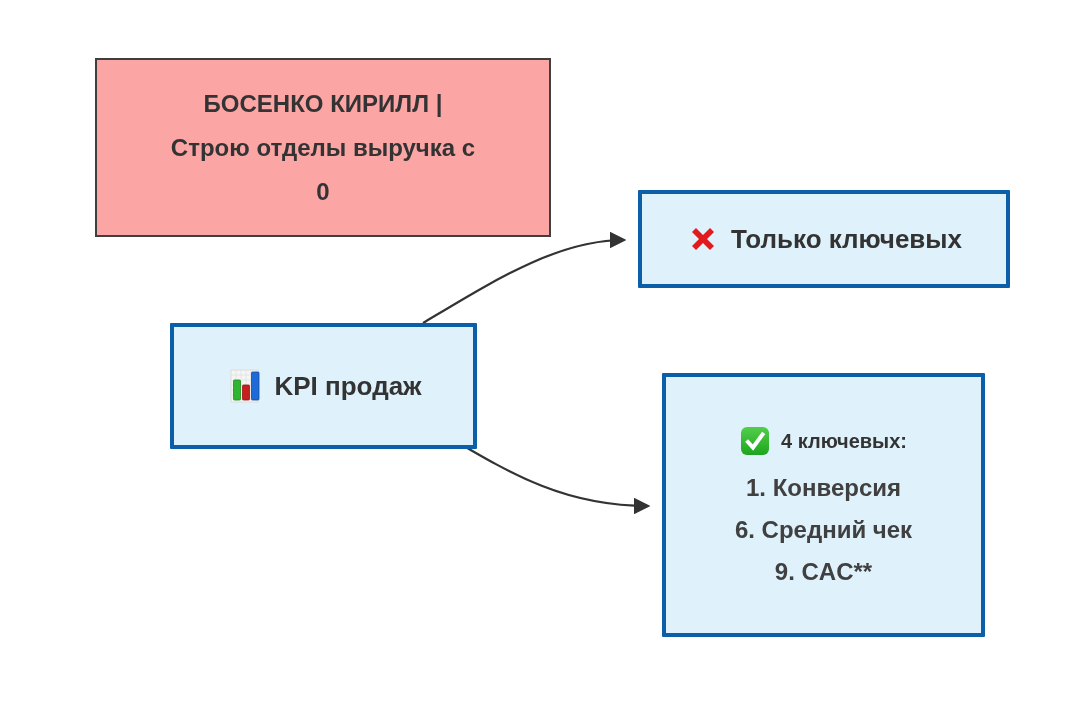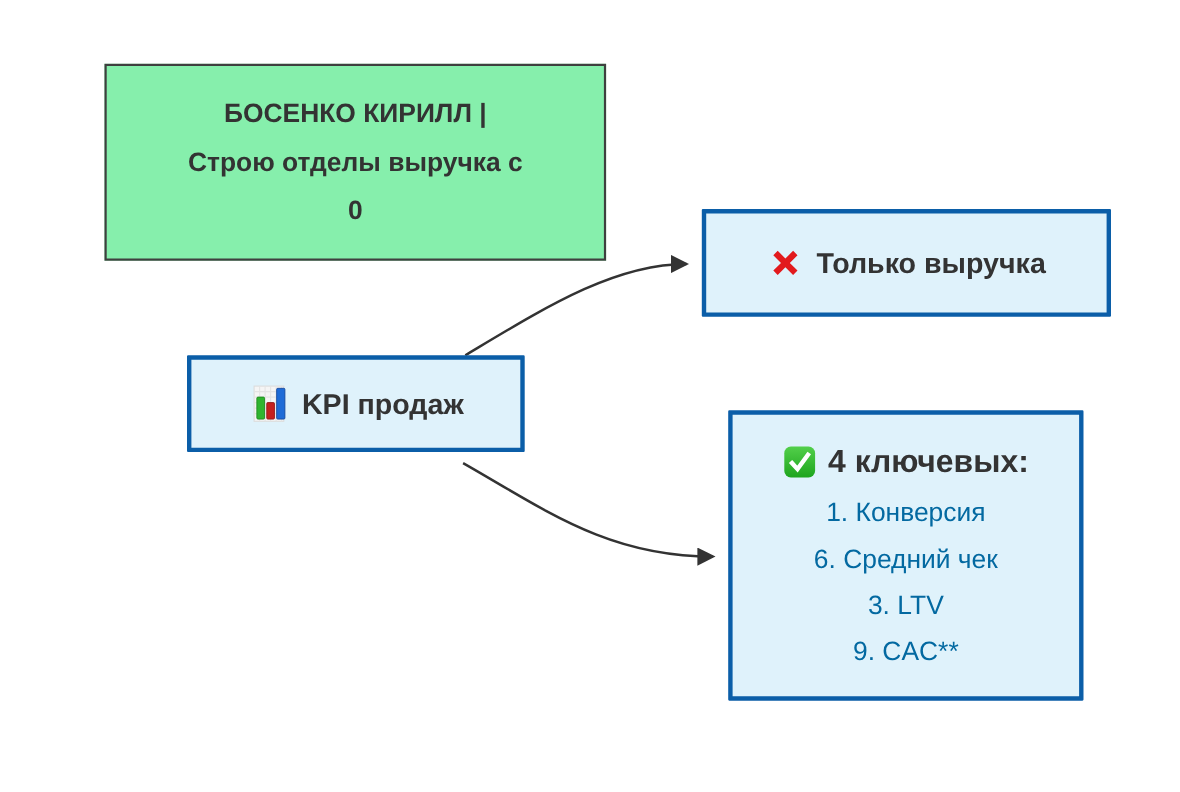--- a/index.html
+++ b/index.html
@@ -25,37 +25,37 @@
     align-items: center;
     justify-content: center;
     text-align: center;
   }
   .node.blue {
     background: #dff2fb;
     border: 4px solid #0b5ea8;
     border-radius: 1px;
   }
   .node.gray {
-    background: #86efac;
+    background: #fca5a5;
     border: 2px solid #3f3f3f;
   }
   .profile-box {
     left: 95px; top: 58px;
     width: 456px; height: 179px;
   }
   .profile-text {
     font-size: 24px;
     font-weight: 700;
     line-height: 44px;
     color: #333333;
   }
   .profile-text span { display: block; }
   .kpi-box {
     left: 170px; top: 323px;
-    width: 307px; height: 88px;
+    width: 307px; height: 126px;
   }
   .revenue-box {
     left: 638px; top: 190px;
     width: 372px; height: 98px;
   }
   .metrics-box {
     left: 662px; top: 373px;
     width: 323px; height: 264px;
     flex-direction: column;
   }
@@ -65,31 +65,31 @@
     justify-content: center;
     gap: 11px;
   }
   .node-label {
     font-size: 26px;
     font-weight: 700;
     color: #333333;
     white-space: nowrap;
   }
   .metrics-title {
-    font-size: 29px;
+    font-size: 20px;
     font-weight: 700;
     color: #333333;
     white-space: nowrap;
   }
   .metrics-title-row { height: 48px; margin-bottom: 2px; }
   .metrics-items {
     font-size: 24px;
-    font-weight: 400;
+    font-weight: 700;
     line-height: 42px;
-    color: #0369a1;
+    color: #404040;
   }
   .metrics-items span { display: block; }
   .icon { display: inline-flex; flex: 0 0 auto; }
 </style>
 </head>
 <body>
 
 <div class="canvas">
 
   <svg class="edges" viewBox="0 0 1073 720" xmlns="http://www.w3.org/2000/svg">
@@ -136,21 +136,21 @@
     </div>
   </div>
 
   <div class="node blue revenue-box">
     <div class="label-row">
       <span class="icon">
         <svg width="34" height="34" viewBox="0 0 34 34" xmlns="http://www.w3.org/2000/svg">
           <path d="M6 10 L10 6 L17 13 L24 6 L28 10 L21 17 L28 24 L24 28 L17 21 L10 28 L6 24 L13 17 Z" fill="#e21a1d"></path>
         </svg>
       </span>
-      <span class="node-label">Только выручка</span>
+      <span class="node-label">Только ключевых</span>
     </div>
   </div>
 
   <div class="node blue metrics-box">
     <div class="label-row metrics-title-row">
       <span class="icon">
         <svg width="30" height="30" viewBox="0 0 30 30" xmlns="http://www.w3.org/2000/svg">
           <defs>
             <linearGradient id="chk" x1="0" y1="0" x2="0" y2="1">
               <stop offset="0" stop-color="#52cf4a"></stop>
@@ -159,18 +159,17 @@
           </defs>
           <rect x="1" y="1" width="28" height="28" rx="6" fill="url(#chk)"></rect>
           <path d="M8 16 L13 21.5 L22.5 8.5" fill="none" stroke="#ffffff" stroke-width="4" stroke-linecap="square"></path>
         </svg>
       </span>
       <span class="metrics-title">4 ключевых:</span>
     </div>
     <div class="metrics-items">
       <span>1. Конверсия</span>
       <span>6. Средний чек</span>
-      <span>3. LTV</span>
       <span>9. CAC**</span>
     </div>
   </div>
 
 </div>
 
 </body></html>

